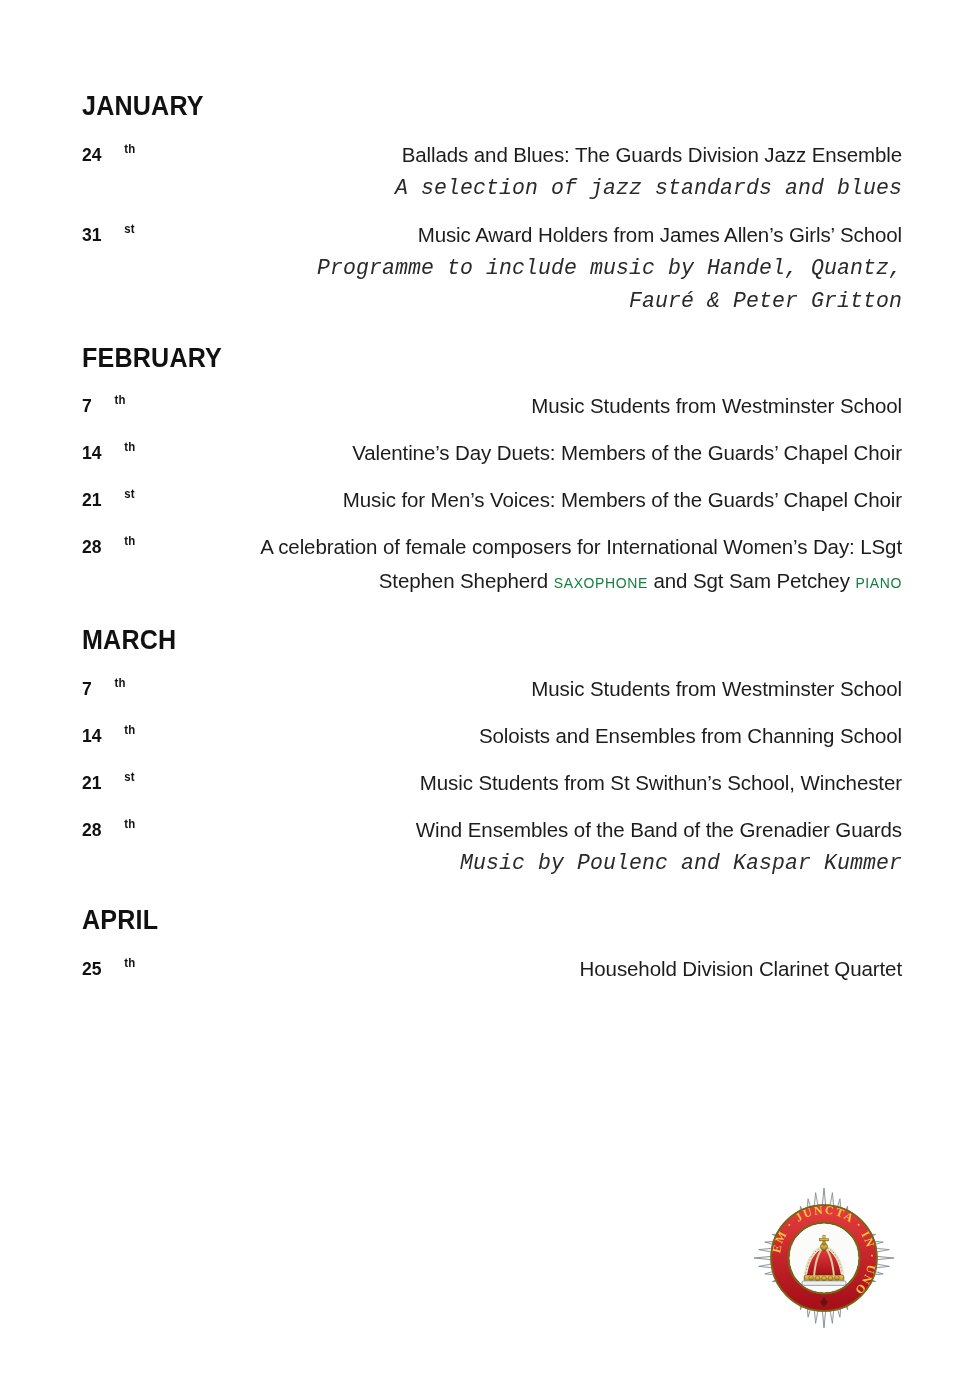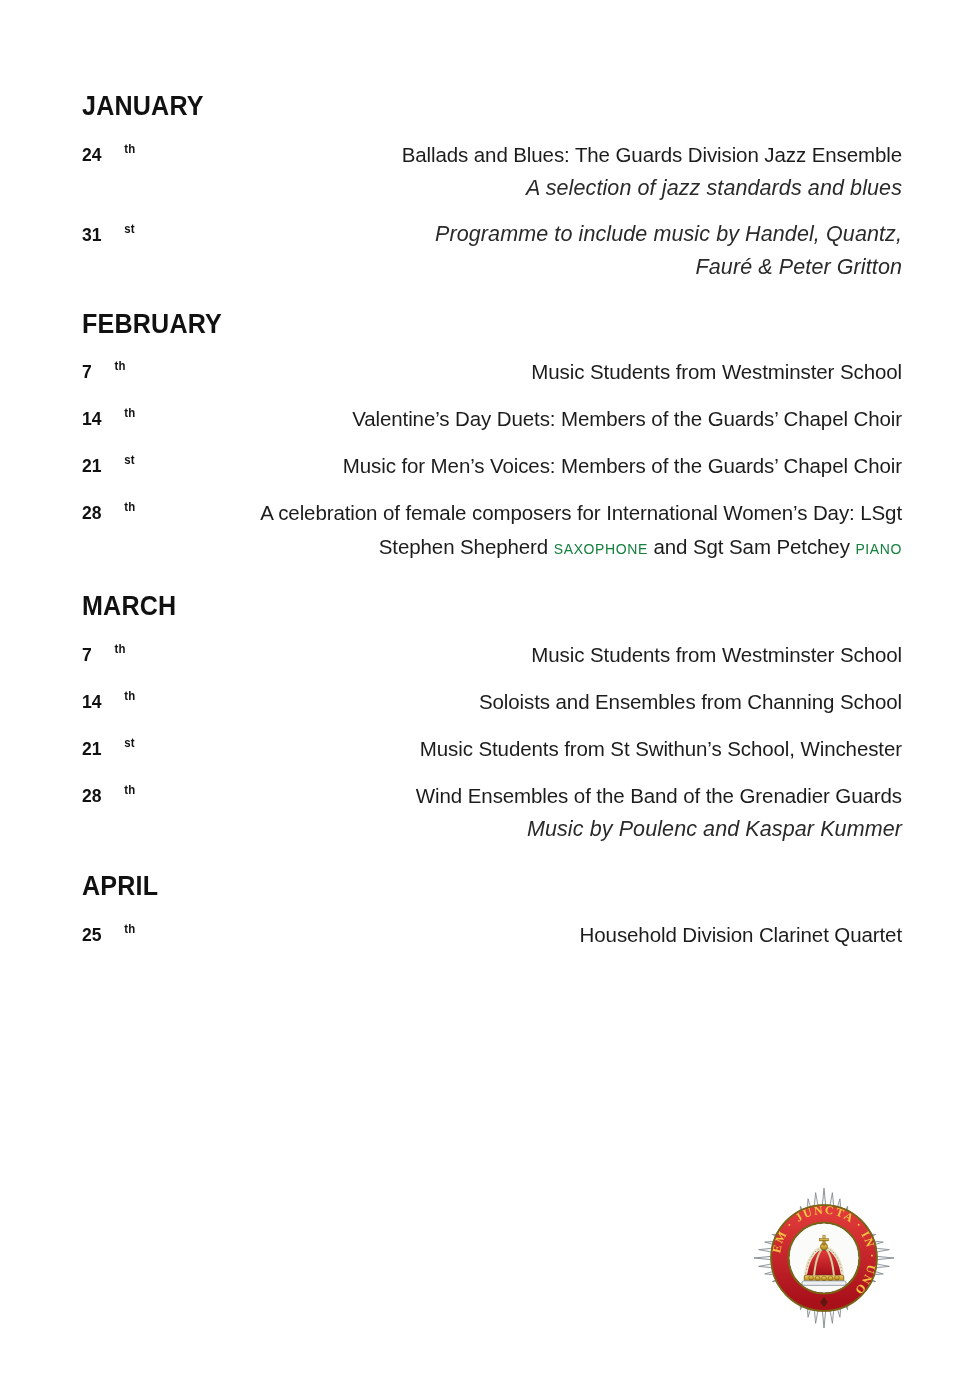--- a/index.html
+++ b/index.html
@@ -81,21 +81,21 @@
   }
   .event-title {
     font-family: "Liberation Sans", sans-serif;
     font-size: 20.5px;
     font-weight: 400;
     line-height: 34px;
     color: #1c1c1c;
     letter-spacing: -0.1px;
   }
   .event-sub {
-    font-family: Liberation Sans, sans-serif;
+    font-family: Liberation Mono, monospace;
     font-style: italic;
     font-size: 21.5px;
     line-height: 33px;
     color: #2a2a2a;
     letter-spacing: 0.1px;
   }
   .instrument {
     font-family: "Liberation Sans", sans-serif;
     font-size: 14px;
     letter-spacing: 0.6px;
@@ -128,20 +128,21 @@
         <div class="event-row">
           <div class="event-date"><span>24</span><span class="ord">th</span></div>
           <div class="event-body">
             <div class="event-title">Ballads and Blues: The Guards Division Jazz Ensemble</div>
             <div class="event-sub">A selection of jazz standards and blues</div>
           </div>
         </div>
         <div class="event-row">
           <div class="event-date"><span>31</span><span class="ord">st</span></div>
           <div class="event-body">
+            <div class="event-title">Music Award Holders from James Allen’s Girls’ School</div>
             <div class="event-sub">Programme to include music by Handel, Quantz,</div>
             <div class="event-sub">Fauré &amp; Peter Gritton</div>
           </div>
         </div>
       </div>
       <div class="month-block">
         <div class="month-heading">FEBRUARY</div>
         <div class="event-row">
           <div class="event-date"><span>7</span><span class="ord">th</span></div>
           <div class="event-body">

